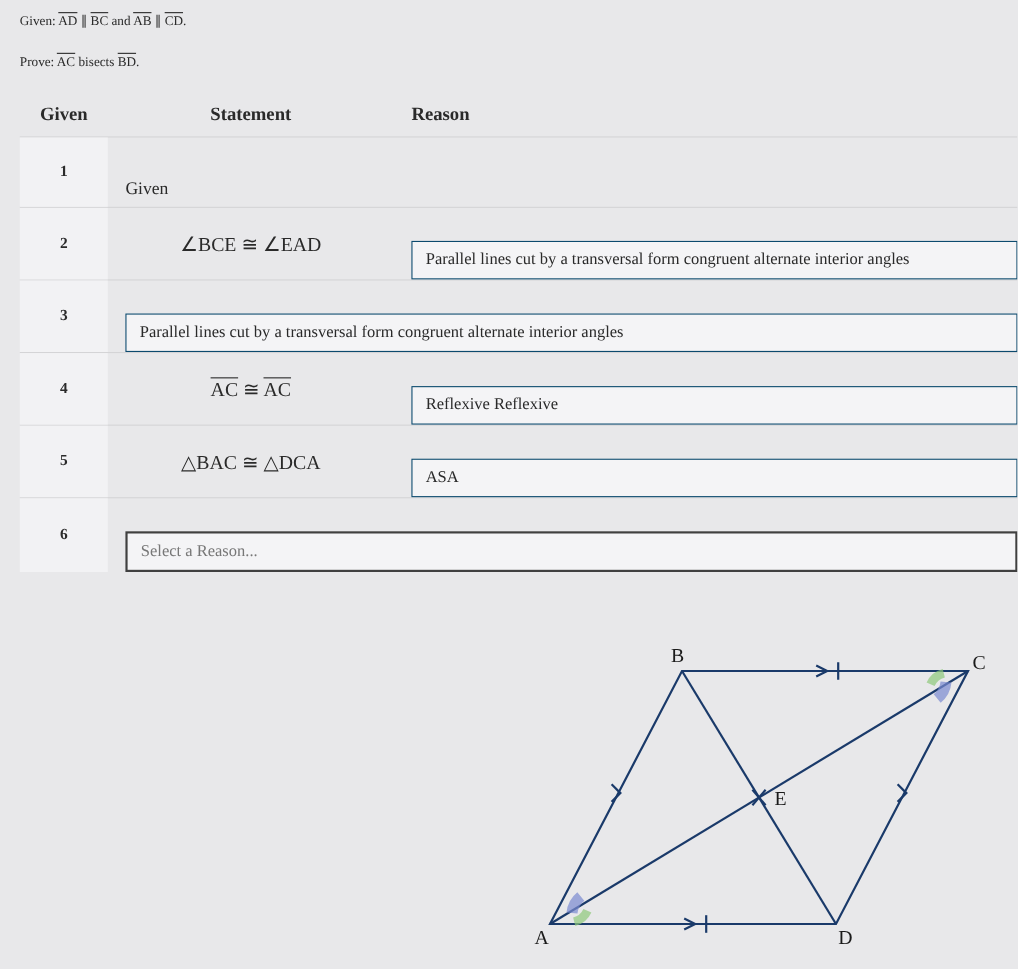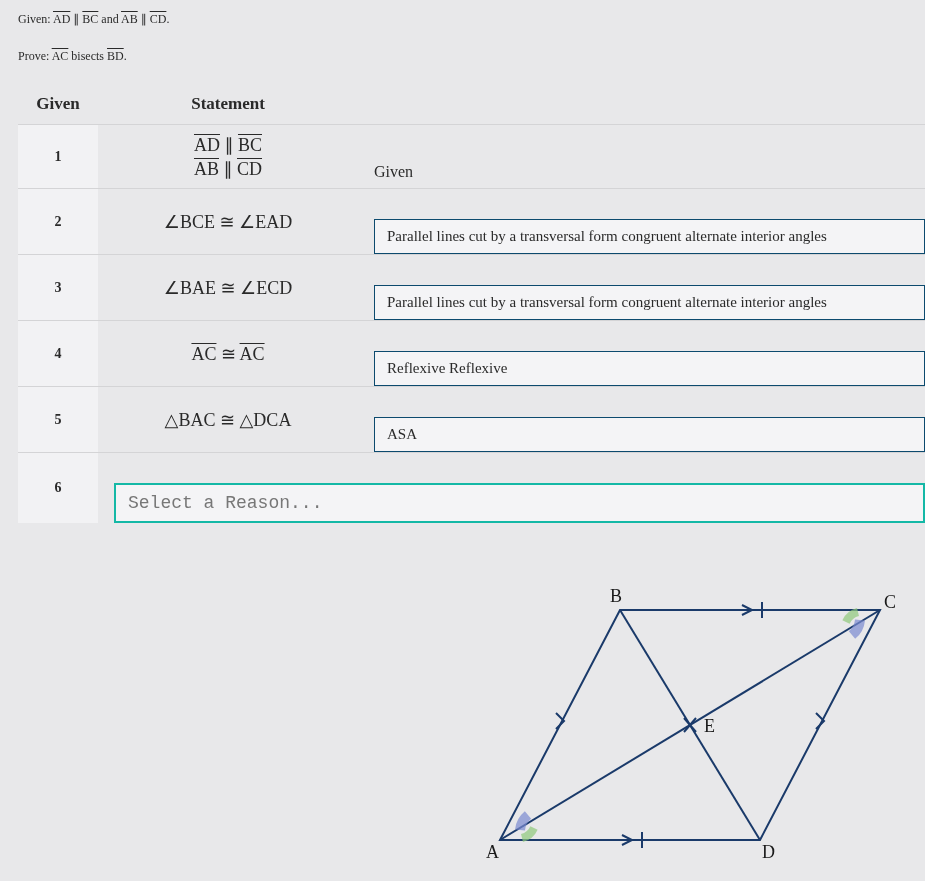--- a/index.html
+++ b/index.html
@@ -63,28 +63,27 @@
   .reason-box {
     border: 1px solid #0c4a6e;
     background: #f4f4f6;
     padding: 8px 12px;
     width: 100%;
     font-size: 15px;
     white-space: nowrap;
     overflow: hidden;
   }
   .reason-select {
-    border: 2px solid #14b8a6;
+    border: 2px solid #404040;
     background: #f4f4f6;
     padding: 8px 12px;
     width: 100%;
-    font-size: 18px;
+    font-size: 15px;
     color: #777;
     cursor: pointer;
-    font-family: Liberation Mono, monospace;
   }
   .diagram {
     position: absolute;
     left: 460px;
     top: 580px;
   }
 </style>
 </head>
 <body>
 
@@ -104,56 +103,42 @@
   <span class="over">AC</span>
   <span> bisects </span>
   <span class="over">BD</span>.
 </div>
 
 <div class="proof-table">
 
   <div class="hdr-row">
     <div class="col-step">Given</div>
     <div class="col-stmt">Statement</div>
+    <div class="col-reason">Reason</div>
   </div>
 
   <div class="prow">
     <div class="col-step">1</div>
-    <div class="col-stmt">
-      <div>
-        <span class="over">AD</span>
-        <span> ∥ </span>
-        <span class="over">BC</span>
-      </div>
-      <div>
-        <span class="over">AB</span>
-        <span> ∥ </span>
-        <span class="over">CD</span>
-      </div>
-    </div>
     <div class="col-reason">
       <span>Given</span>
     </div>
   </div>
 
   <div class="prow">
     <div class="col-step">2</div>
     <div class="col-stmt">
       <span>∠BCE ≅ ∠EAD</span>
     </div>
     <div class="col-reason">
       <div class="reason-box">Parallel lines cut by a transversal form congruent alternate interior angles</div>
     </div>
   </div>
 
   <div class="prow">
     <div class="col-step">3</div>
-    <div class="col-stmt">
-      <span>∠BAE ≅ ∠ECD</span>
-    </div>
     <div class="col-reason">
       <div class="reason-box">Parallel lines cut by a transversal form congruent alternate interior angles</div>
     </div>
   </div>
 
   <div class="prow">
     <div class="col-step">4</div>
     <div class="col-stmt">
       <span>
         <span class="over">AC</span>

